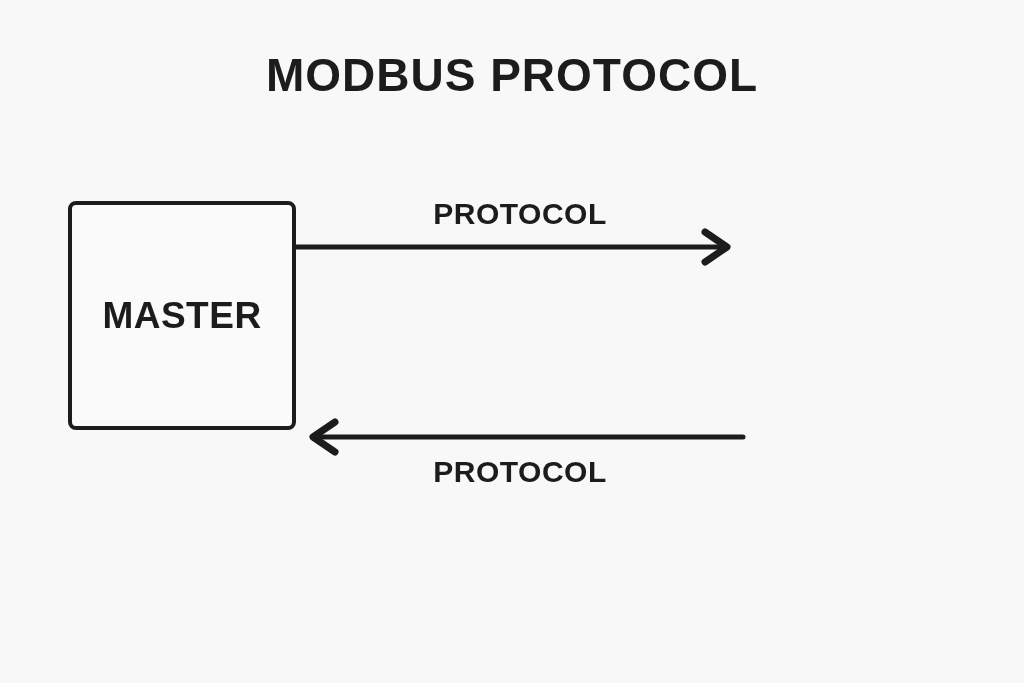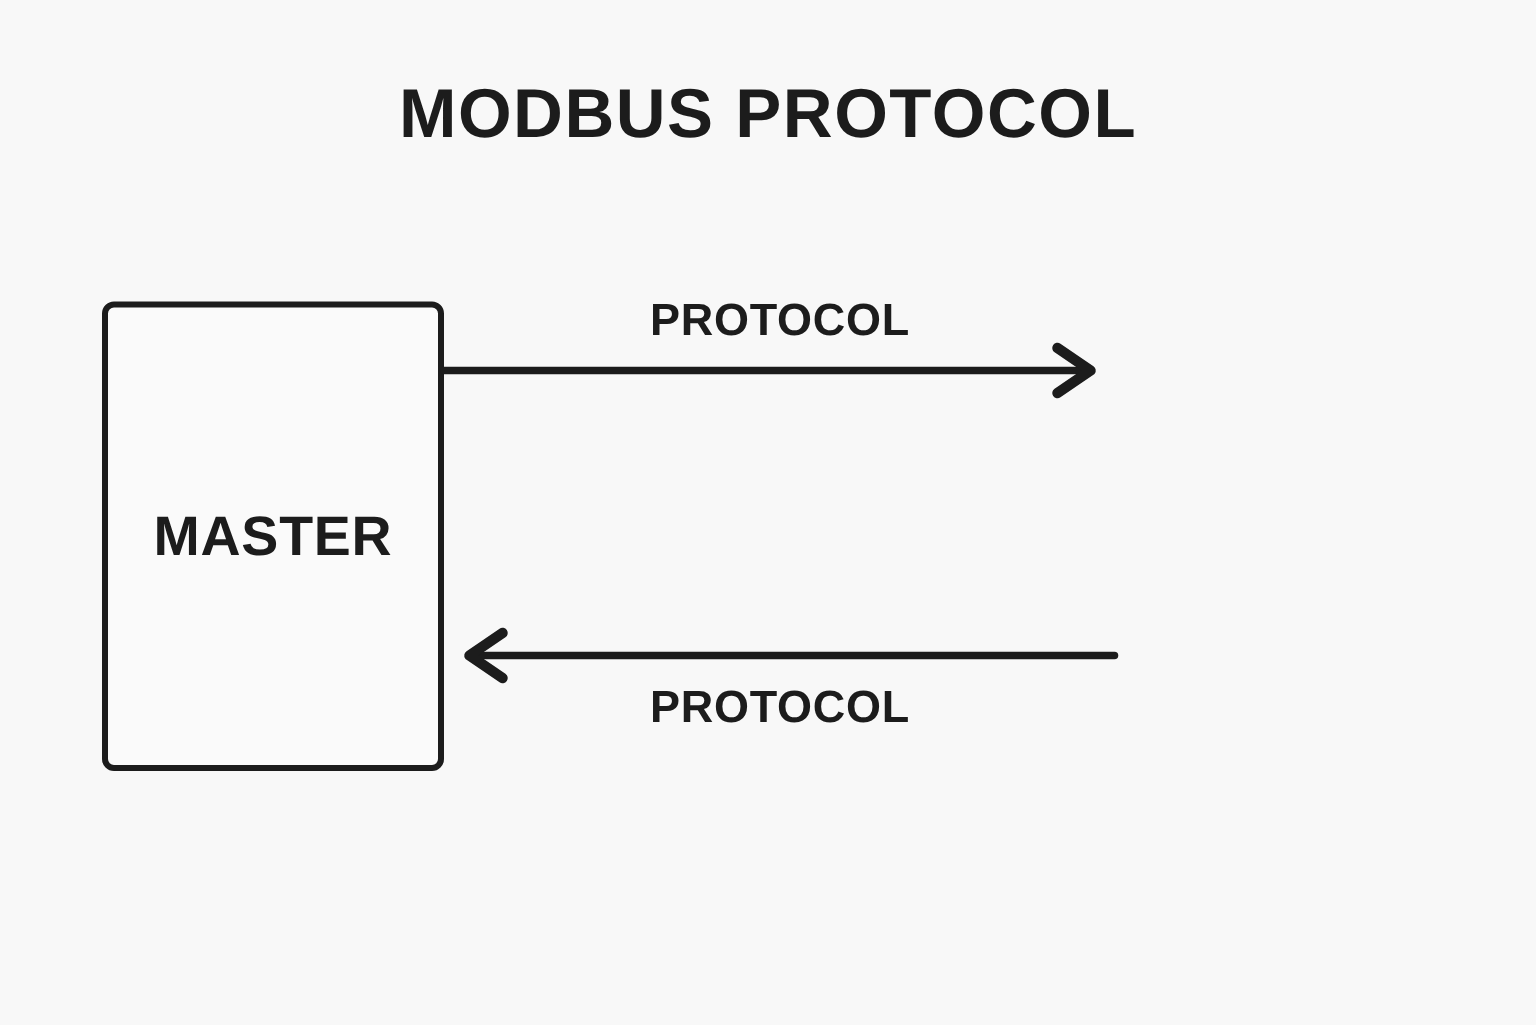--- a/index.html
+++ b/index.html
@@ -34,21 +34,21 @@
     position: absolute;
     border: 4px solid var(--stroke);
     border-radius: 8px;
     background: var(--node-fill);
     display: flex;
     align-items: center;
     justify-content: center;
   }
   .node-master {
     left: 68px; top: 201px;
-    width: 228px; height: 313px;
+    width: 228px; height: 229px;
   }
   .node-slave {
     left: 743px; top: 201px;
     width: 215px; height: 276px;
   }
   .node-label {
     font-size: 37px;
     font-weight: 700;
     letter-spacing: 0.5px;
     color: var(--stroke);

